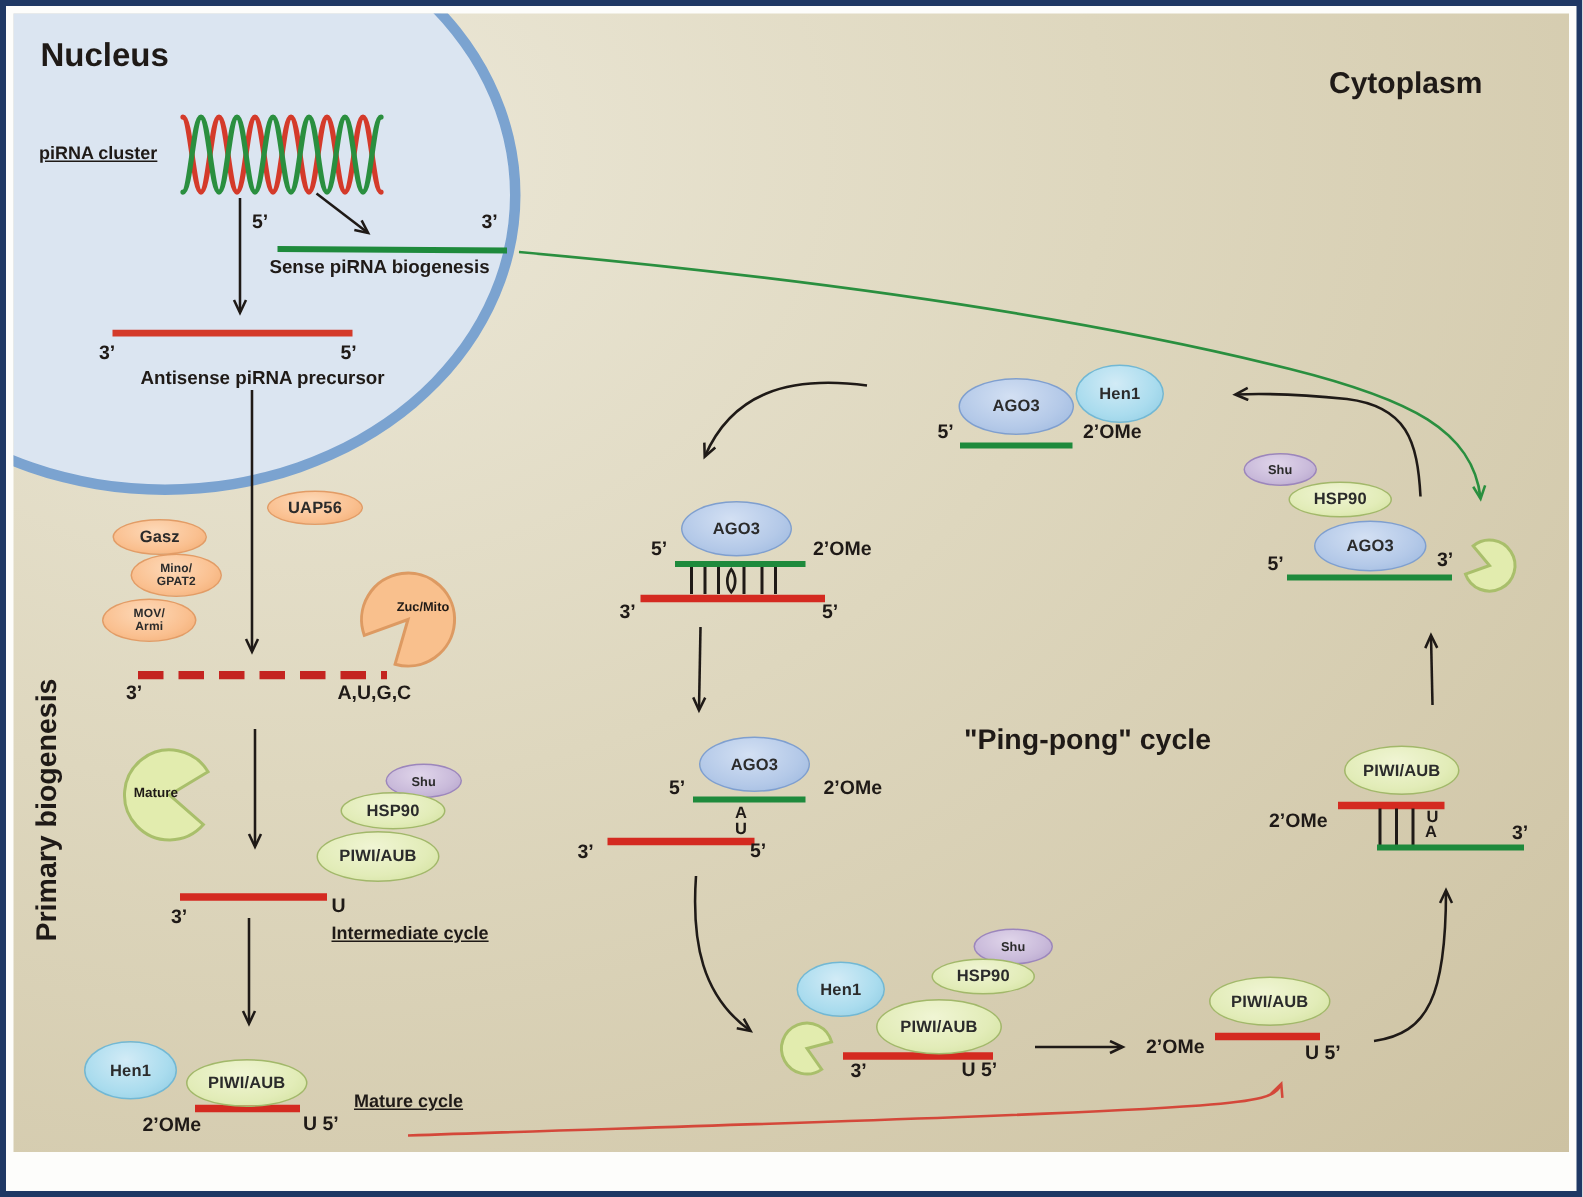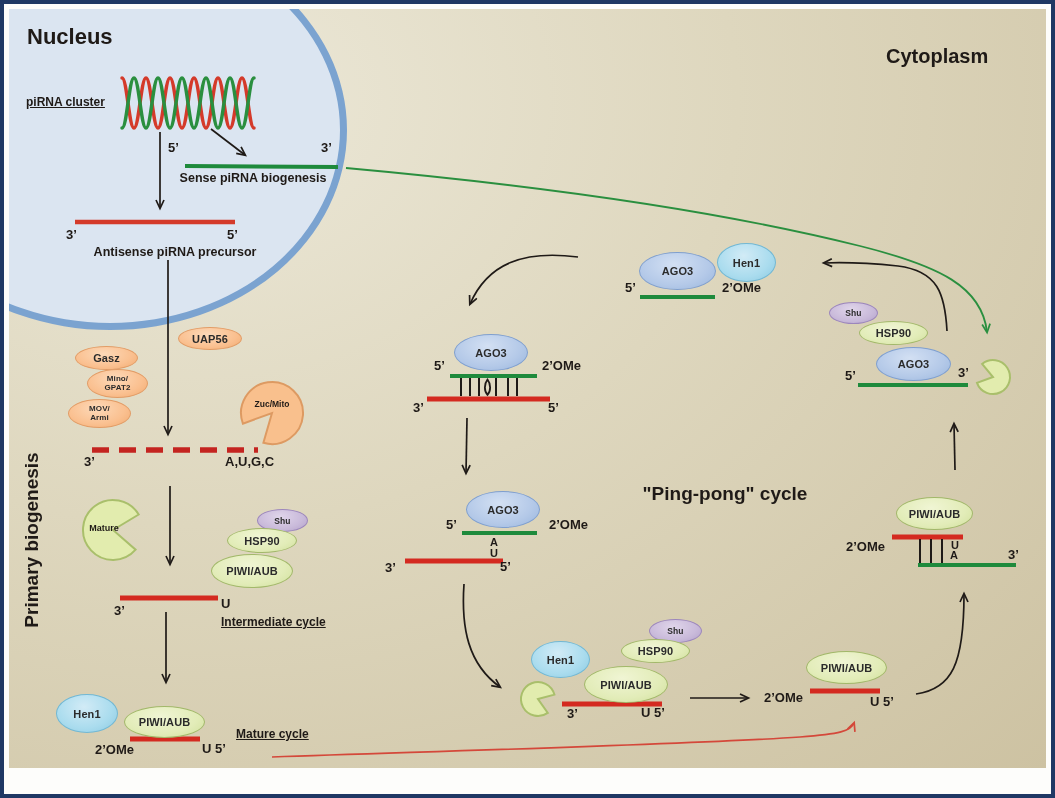--- a/index.html
+++ b/index.html
@@ -124,21 +124,21 @@
   <div class="blob green" style="left:806px;top:651px;width:81px;height:33px">PIWI/AUB</div>
   <div class="blob green" style="left:896px;top:497px;width:77px;height:33px">PIWI/AUB</div>
 
   <div class="blob purple fs8" style="left:829px;top:302px;width:49px;height:22px">Shu</div>
   <div class="blob green" style="left:859px;top:321px;width:69px;height:24px">HSP90</div>
   <div class="blob blue" style="left:876px;top:347px;width:75px;height:34px">AGO3</div>
 
   <div class="blob blue" style="left:639px;top:252px;width:77px;height:38px">AGO3</div>
   <div class="blob cyan" style="left:717px;top:243px;width:59px;height:39px">Hen1</div>
 
-  <div class="lbl ctr" style="left:234px;top:399px;width:76px;font-size:8.5px">Zuc/Mito</div>
+  <div class="lbl ctr" style="left:244px;top:399px;width:76px;font-size:8.5px">Zuc/Mito</div>
   <div class="lbl ctr" style="left:76px;top:523px;width:56px;font-size:9px">Mature</div>
 
   <div class="lbl ttl" style="left:27px;top:24px">Nucleus</div>
   <div class="lbl ttl20" style="left:886px;top:45px">Cytoplasm</div>
   <div class="lbl rot ctr" style="left:-65px;top:526px;width:200px;height:28px">Primary biogenesis</div>
   <div class="lbl ctr" style="left:630px;top:483px;width:190px;font-size:19px">"Ping-pong" cycle</div>
 
   <div class="lbl cap14" style="left:26px;top:95px">piRNA cluster</div>
   <div class="lbl" style="left:168px;top:140px">5’</div>
   <div class="lbl" style="left:321px;top:140px">3’</div>

